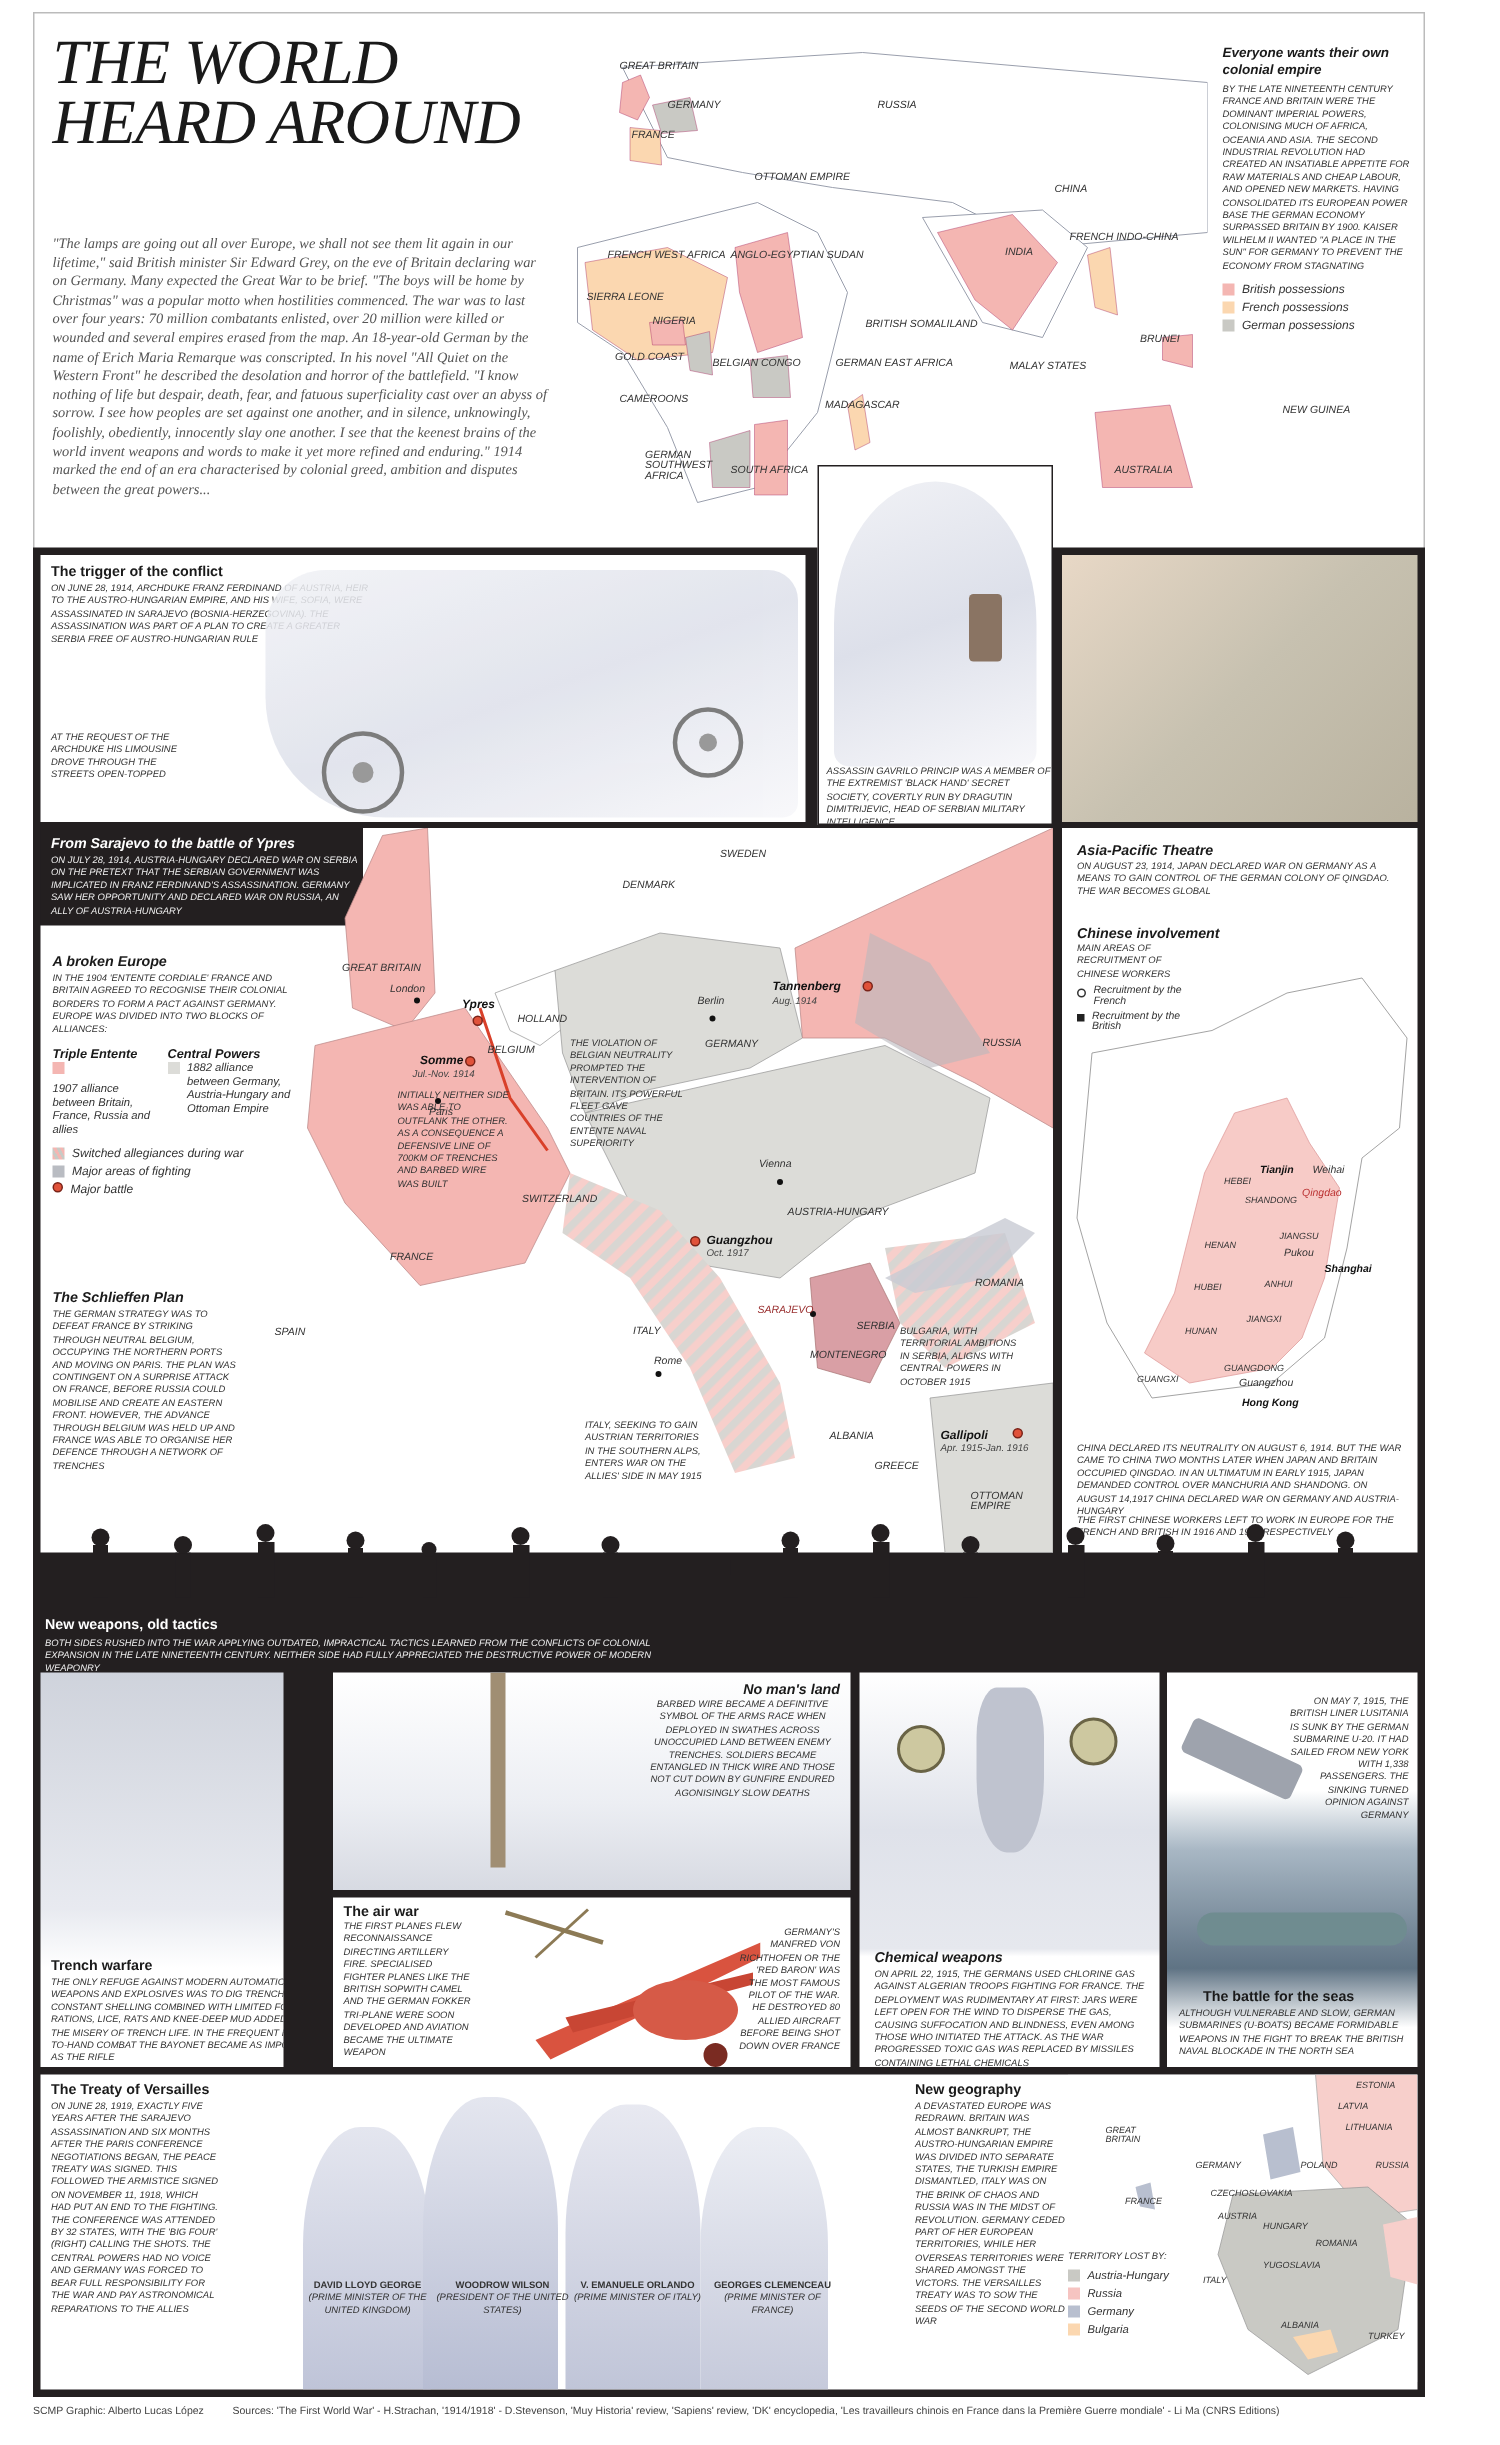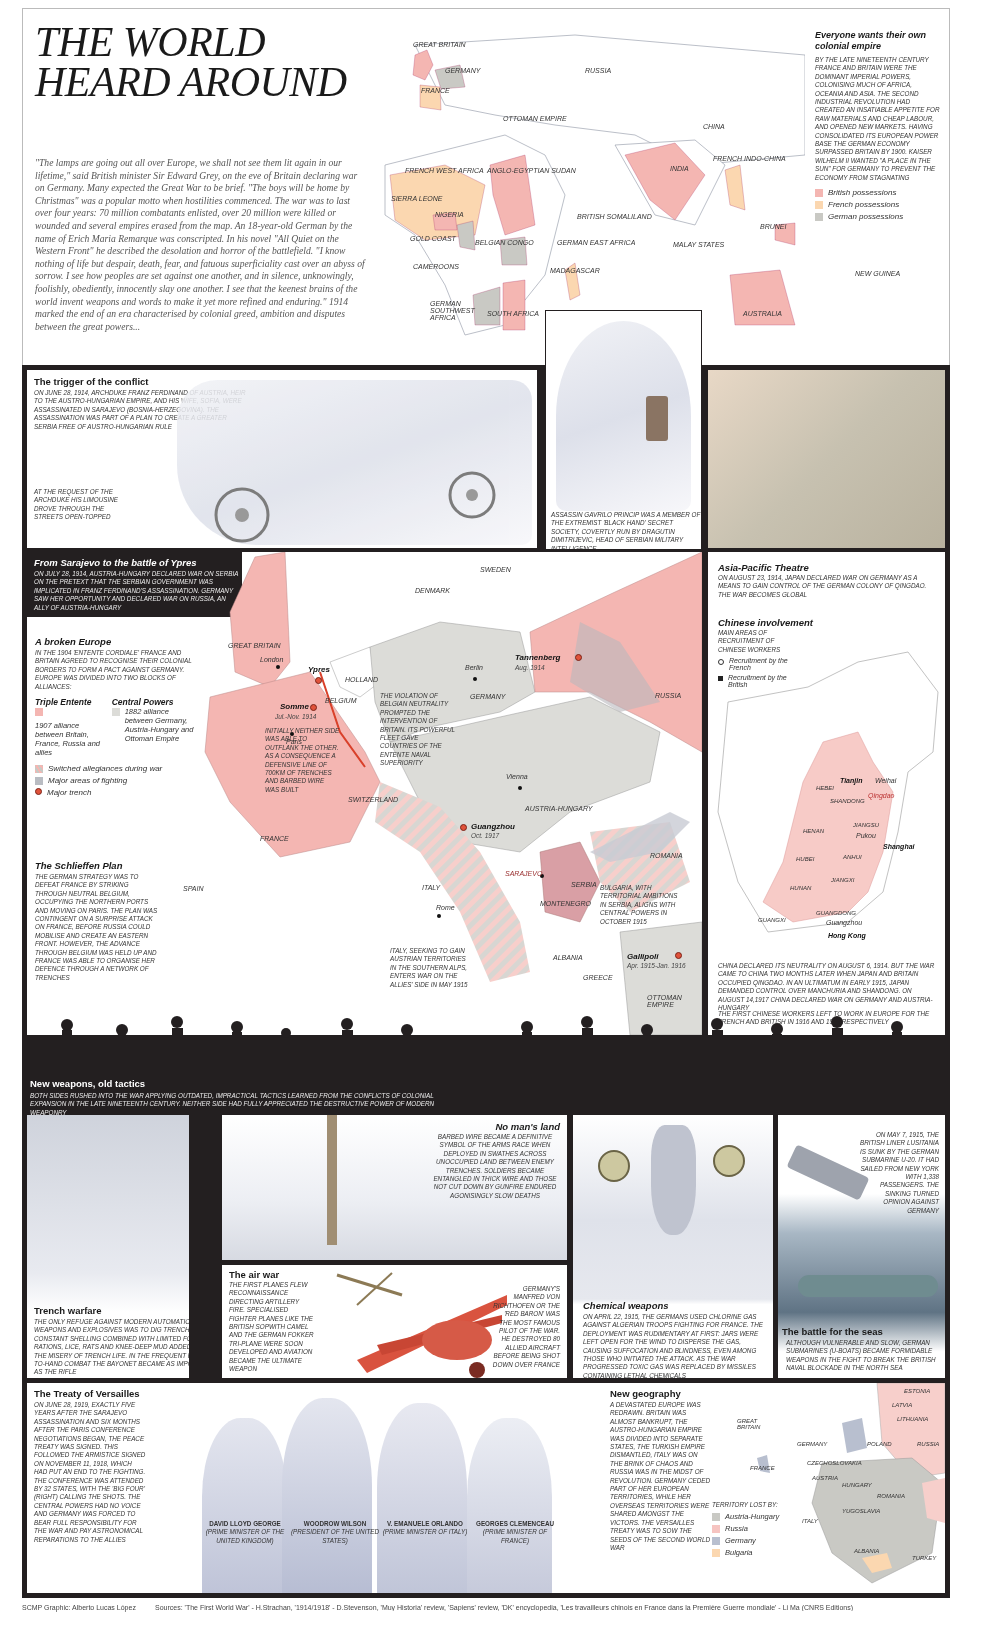--- a/index.html
+++ b/index.html
@@ -241,21 +241,21 @@
     <div class="legend-row">
         <span class="sw" style="background:repeating-linear-gradient(60deg,#f4b6b2 0 2px,#c9c9c4 2px 4px)"></span>
         <span>Switched allegiances during war</span>
       </div>
     <div class="legend-row">
         <span class="sw" style="background:#b9bcc2"></span>
         <span>Major areas of fighting</span>
       </div>
     <div class="legend-row">
         <span class="dot"></span>
-        <span>Major trench</span>
+        <span>Major battle</span>
       </div>
   </div>
 </div>
 
 <div class="abs" style="left:35px;top:860px;width:125px;">
   <div class="hi">The Schlieffen Plan</div>
   <div class="cap" style="margin-top:2px;">The German strategy was to defeat France by striking through neutral Belgium, occupying the northern ports and moving on Paris. The plan was contingent on a surprise attack on France, before Russia could mobilise and create an Eastern Front. However, the advance through Belgium was held up and France was able to organise her defence through a network of trenches</div>
 </div>
 
 <div class="panel" style="left:708px;top:552px;width:237px;height:483px;">
@@ -370,21 +370,21 @@
   <div class="abs" style="left:140px;top:30px;width:32px;height:32px;border-radius:50%;background:#cdc8a0;border:2px solid #6a6446;"></div>
   <div class="abs" style="left:78px;top:10px;width:45px;height:110px;border-radius:30% 30% 45% 45%;background:#bfc3cf;"></div>
   <div class="abs hi" style="left:10px;top:185px;">Chemical weapons</div>
   <div class="abs cap" style="left:10px;top:198px;width:185px;">On April 22, 1915, the Germans used chlorine gas against Algerian troops fighting for France. The deployment was rudimentary at first: jars were left open for the wind to disperse the gas, causing suffocation and blindness, even among those who initiated the attack. As the war progressed toxic gas was replaced by missiles containing lethal chemicals</div>
 </div>
 
 <div class="panel" style="left:778px;top:1115px;width:167px;height:263px;background:linear-gradient(180deg,#fff 0%,#fff 30%,#a8b7c4 45%,#5f7384 75%,#fff 90%);">
   <div class="abs" style="left:10px;top:45px;width:80px;height:25px;background:#9ea3ad;transform:rotate(25deg);border-radius:4px;"></div>
   <div class="abs" style="left:20px;top:160px;width:140px;height:22px;background:#6f8c90;border-radius:12px;"></div>
   <div class="abs cap" style="right:6px;top:16px;width:80px;text-align:right;">On May 7, 1915, the British liner Lusitania is sunk by the German submarine U-20. It had sailed from New York with 1,338 passengers. The sinking turned opinion against Germany</div>
-  <div class="abs h" style="left:4px;top:211px;text-align:right;">The battle for the seas</div>
+  <div class="abs h" style="left:24px;top:211px;text-align:right;">The battle for the seas</div>
   <div class="abs cap" style="left:8px;top:224px;width:155px;">Although vulnerable and slow, German submarines (U-boats) became formidable weapons in the fight to break the British naval blockade in the North Sea</div>
 </div>
 
 <div class="panel" style="left:27px;top:1383px;width:918px;height:210px;">
   <div class="abs h" style="left:7px;top:5px;">The Treaty of Versailles</div>
   <div class="abs cap" style="left:7px;top:18px;width:112px;">On June 28, 1919, exactly five years after the Sarajevo assassination and six months after the Paris conference negotiations began, the peace treaty was signed. This followed the armistice signed on November 11, 1918, which had put an end to the fighting. The conference was attended by 32 states, with the 'Big Four' (right) calling the shots. The Central Powers had no voice and Germany was forced to bear full responsibility for the war and pay astronomical reparations to the allies</div>
   <div class="abs" style="left:155px;top:5px;width:380px;height:205px;">
     <div class="abs sketch" style="left:20px;top:30px;width:85px;height:175px;border-radius:45% 45% 0 0;background:linear-gradient(180deg,#e4e6ef,#bfc4d8);"></div>
     <div class="abs sketch" style="left:100px;top:10px;width:90px;height:195px;border-radius:45% 45% 0 0;background:linear-gradient(180deg,#e4e6ef,#b7bdd3);"></div>
     <div class="abs sketch" style="left:195px;top:15px;width:90px;height:190px;border-radius:45% 45% 0 0;background:linear-gradient(180deg,#e8e9f1,#c0c5d8);"></div>

